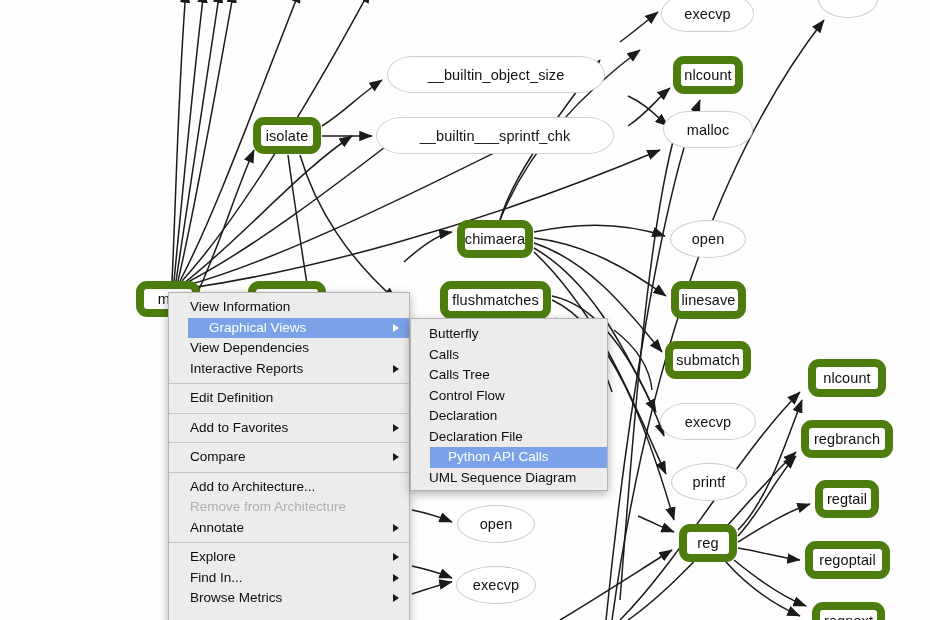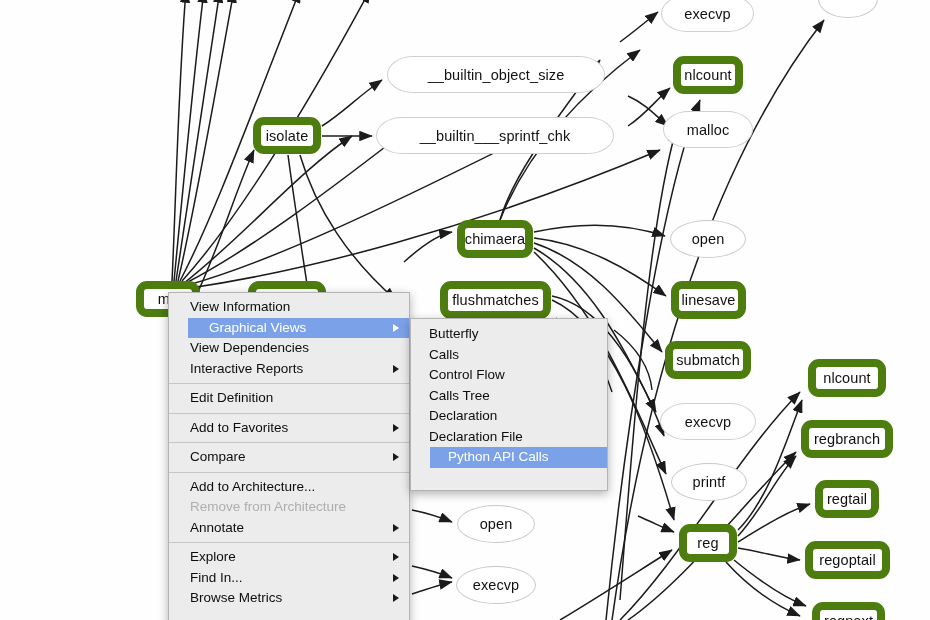--- a/index.html
+++ b/index.html
@@ -291,29 +291,32 @@
     </div>
 
   <div class="menu" id="submenu">
       <div class="mi">
         <span class="lbl">Butterfly</span>
       </div>
       <div class="mi">
         <span class="lbl">Calls</span>
       </div>
       <div class="mi">
+        <span class="lbl">Calls Tree</span>
+      </div>
+      <div class="mi">
         <span class="lbl">Control Flow</span>
-      </div>
-      <div class="mi">
-        <span class="lbl">Calls Tree</span>
       </div>
       <div class="mi">
         <span class="lbl">Declaration</span>
       </div>
       <div class="mi">
         <span class="lbl">Declaration File</span>
       </div>
       <div class="mi sel">
         <span class="lbl">Python API Calls</span>
       </div>
+      <div class="mi">
+        <span class="lbl">UML Sequence Diagram</span>
+      </div>
     </div>
 
 </div>
 
 </body></html>

